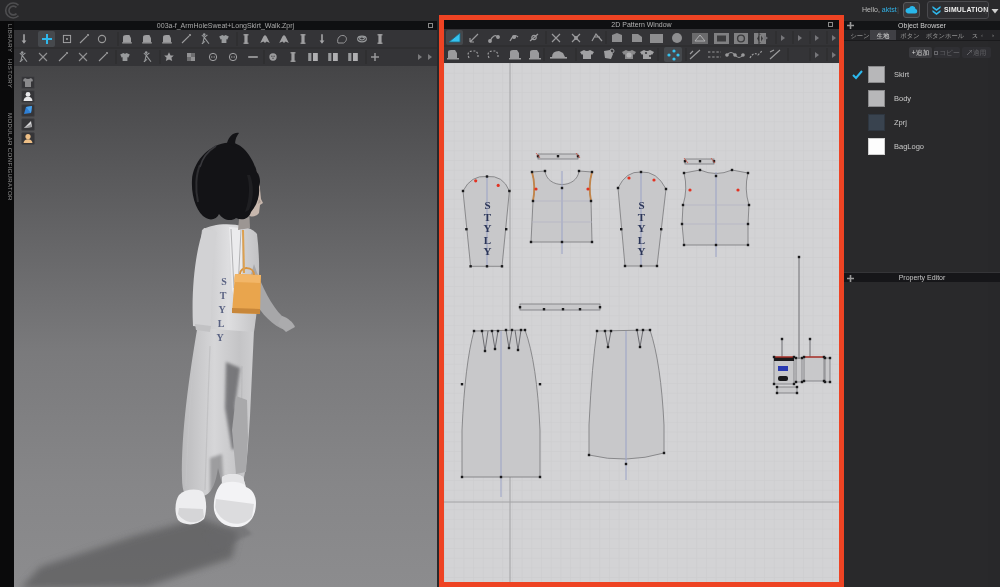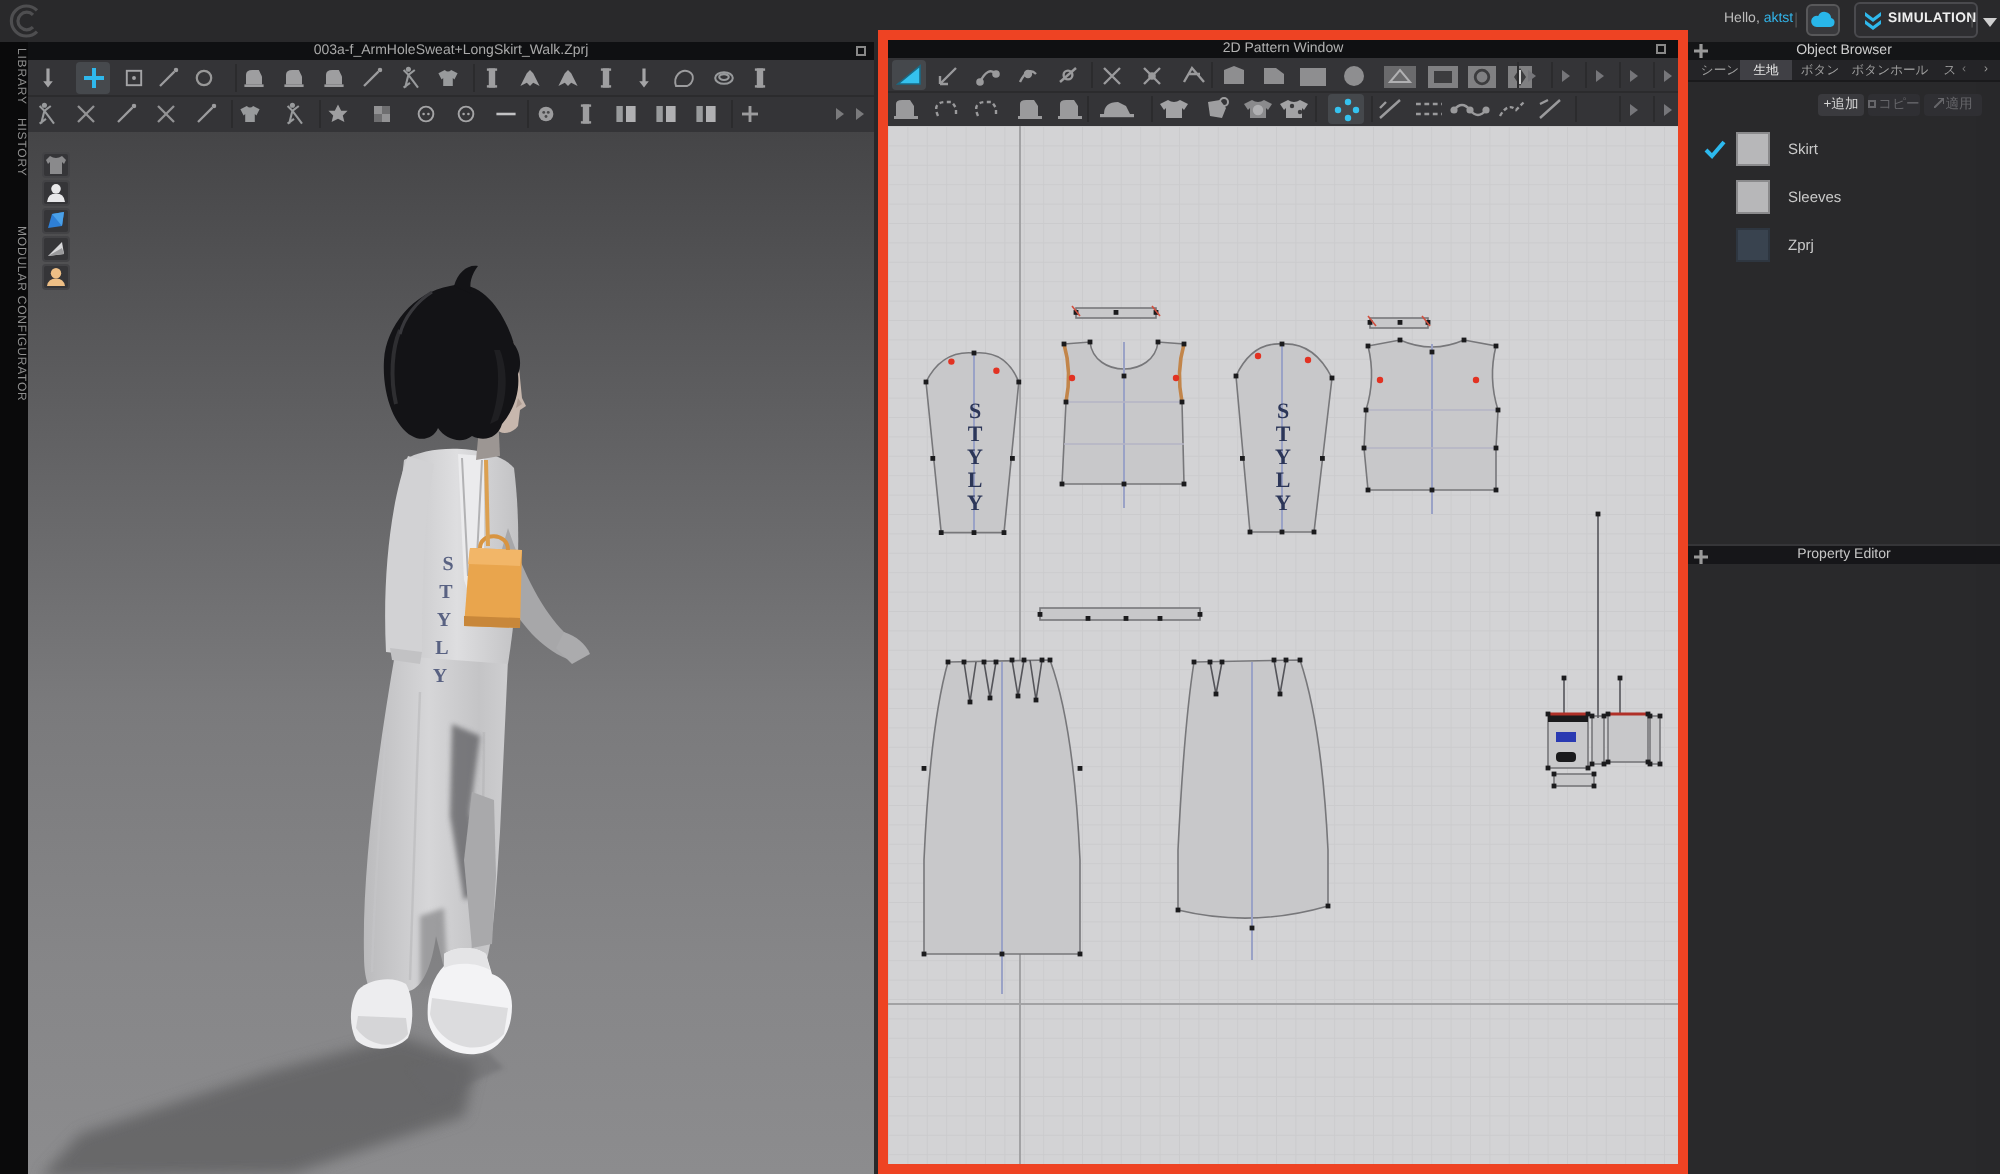--- a/index.html
+++ b/index.html
@@ -356,25 +356,29 @@
     <div id="list">
       <div class="lrow">
           <svg width="11" height="10" style="position:absolute;left:8px;top:7px;">
             <path d="M1,5 L4,8 L10,1" stroke="#2cb9ee" stroke-width="2" fill="none"></path>
           </svg>
           <span class="sw"></span>
           <span class="lname">Skirt</span>
         </div>
       <div class="lrow">
           <span class="sw"></span>
-          <span class="lname">Sleeves</span>
+          <span class="lname">Body</span>
         </div>
       <div class="lrow">
           <span class="sw" style="background:#39434f;border-color:#2e3640;"></span>
           <span class="lname">Zprj</span>
+        </div>
+      <div class="lrow">
+          <span class="sw" style="background:#fdfdfd;border-color:#cfcfcf;"></span>
+          <span class="lname">BagLogo</span>
         </div>
     </div>
     <div id="pedit">Property Editor<svg width="7" height="7" style="position:absolute;left:3px;top:1.5px;">
           <path d="M3.5,0 V7 M0,3.5 H7" stroke="#999" stroke-width="1.6"></path>
         </svg></div>
   </div>
   <div id="pwin">
     <div id="ptitle">2D Pattern Window<span style="position:absolute;right:6px;top:2px;width:5px;height:5px;border:1px solid #888;"></span></div>
     <div id="ptools">
     <svg width="395" height="34" viewBox="0 0 395 34">

